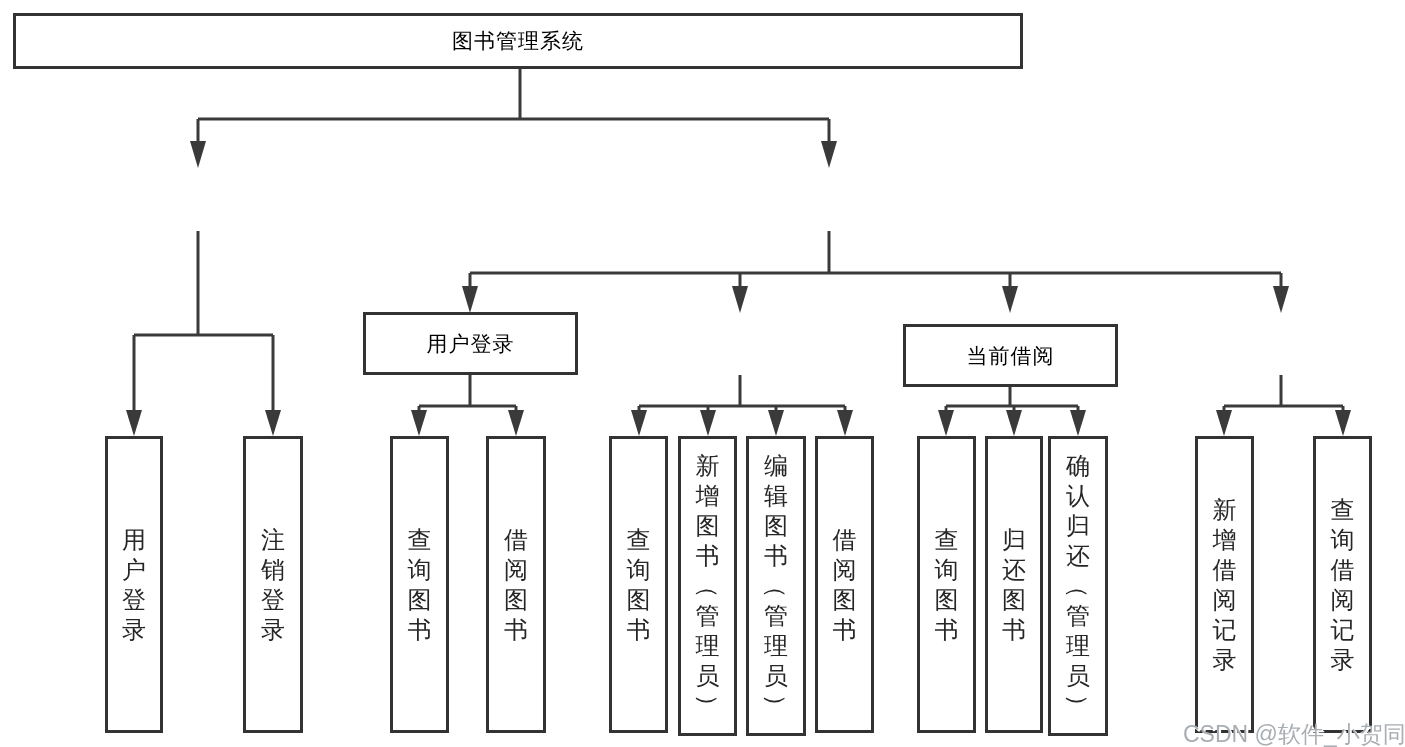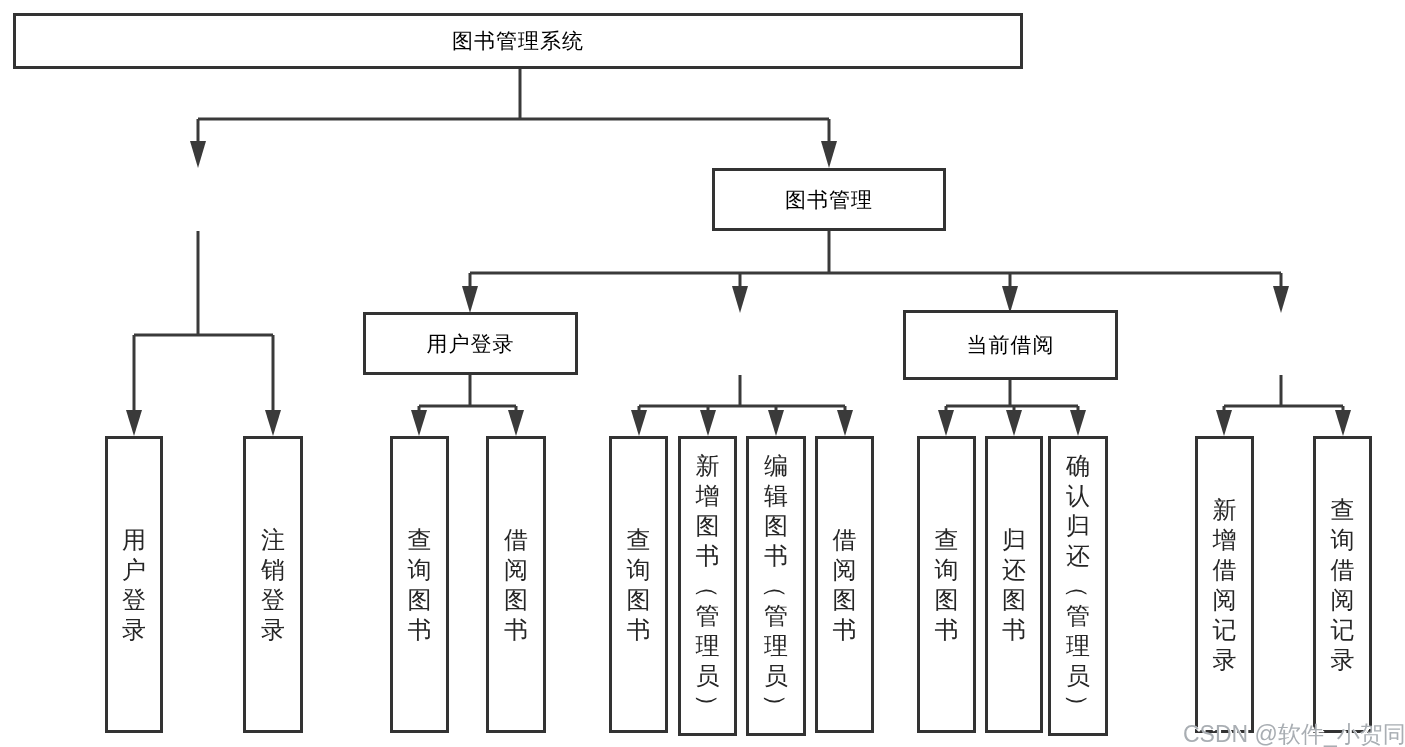--- a/index.html
+++ b/index.html
@@ -106,24 +106,23 @@
       <polygon points="938,410 954,410 946,436"></polygon>
       <polygon points="1006,410 1022,410 1014,436"></polygon>
       <polygon points="1070,410 1086,410 1078,436"></polygon>
       <polygon points="1216,410 1232,410 1224,436"></polygon>
       <polygon points="1335,410 1351,410 1343,436"></polygon>
     </g>
   </svg>
 
   <div class="hbox" style="left:13px;top:13px;width:1010px;height:56px">图书管理系统</div>
 
-  <div class="hbox" style="left:712px;top:168px;width:234px;height:63px">图书管理</div>
 
   <div class="hbox" style="left:363px;top:312px;width:215px;height:63px">用户登录</div>
-  <div class="hbox" style="left:903px;top:310px;width:215px;height:70px">当前借阅</div>
+  <div class="hbox" style="left:903px;top:324px;width:215px;height:63px">当前借阅</div>
 
   <div class="vbox" style="left:105px;top:436px;width:58px;height:297px">
       <span>用</span>
       <span>户</span>
       <span>登</span>
       <span>录</span>
     </div>
   <div class="vbox" style="left:243px;top:436px;width:60px;height:297px">
       <span>注</span>
       <span>销</span>

